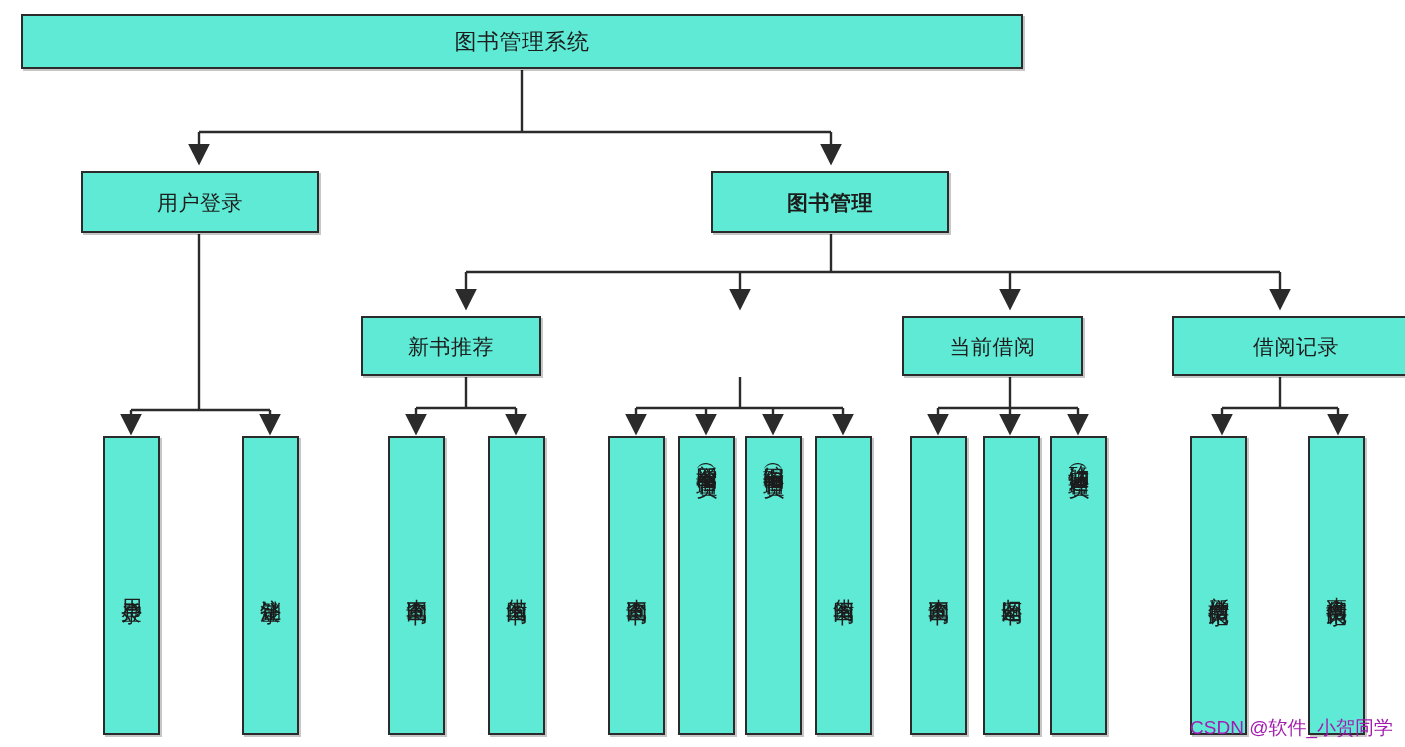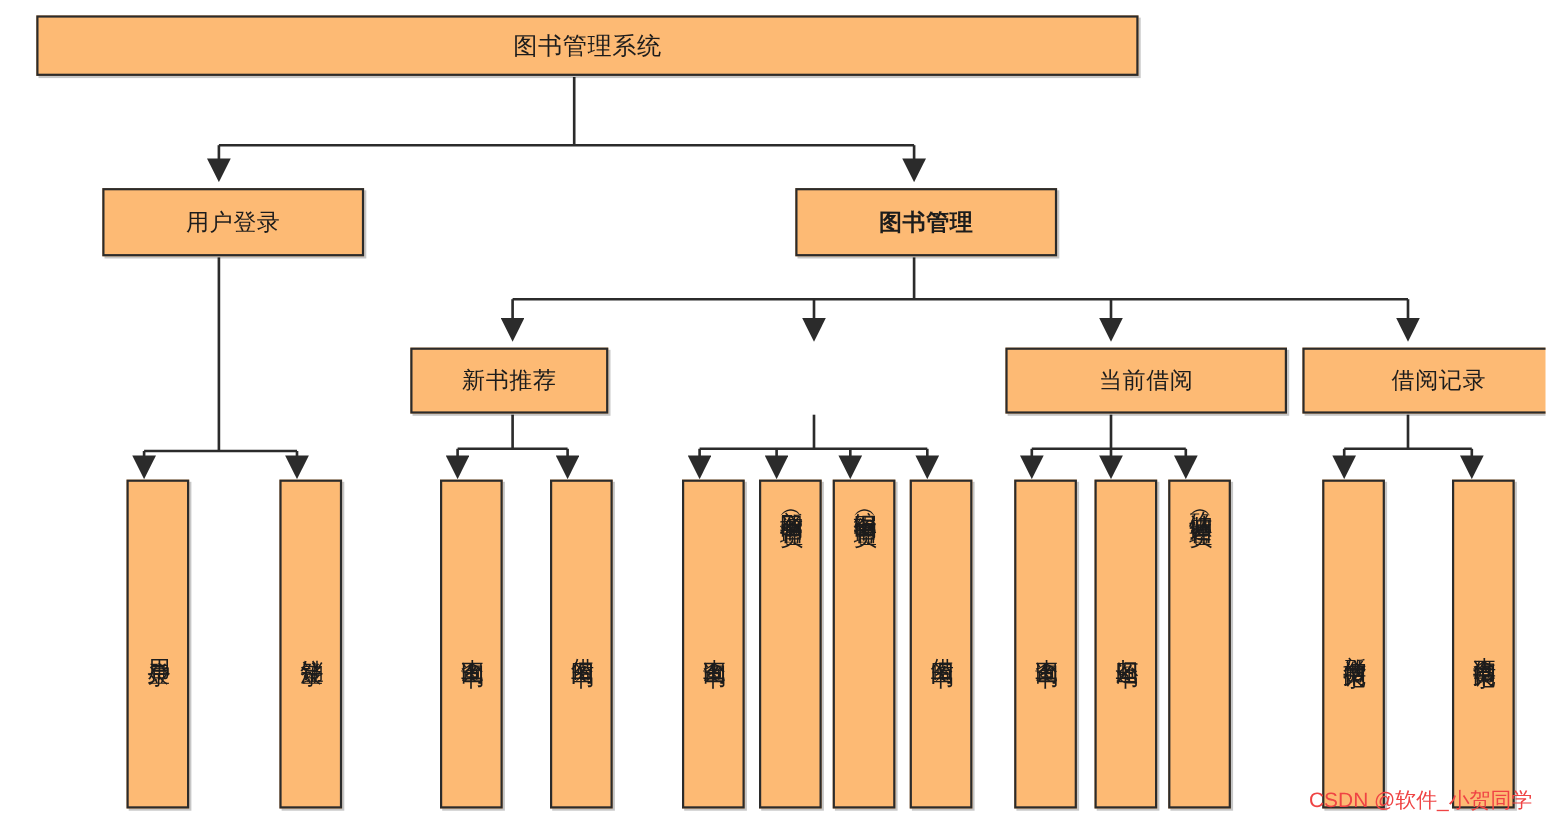--- a/index.html
+++ b/index.html
@@ -7,27 +7,26 @@
     width:1405px;height:747px;
     background:#ffffff;
     font-family:"Liberation Sans","DejaVu Sans",sans-serif;
     overflow:hidden;
   }
   #stage{position:relative;width:1405px;height:747px;}
   svg#wires{position:absolute;left:0;top:0;width:1405px;height:747px;pointer-events:none;}
   .node{
     position:absolute;
     box-sizing:border-box;
-    background:#fdba74;
+    background:#5eead4;
     border:2px solid #2b2b2b;
     box-shadow:2px 2px 0 rgba(0,0,0,0.22);
     display:flex;
     align-items:center;
     justify-content:center;
-    margin-left:12px;
   }
   .node .label{
     color:#1c1c1c;
     white-space:nowrap;
     letter-spacing:0.5px;
   }
   .node.horiz .label{font-size:21px;line-height:1;}
   .node.root .label{font-size:22px;}
   .node.vert{
     align-items:flex-start;
@@ -40,21 +39,21 @@
     text-orientation:upright;
     font-size:21px;
     line-height:1.16;
     letter-spacing:2px;
   }
   #watermark{
     position:absolute;
     right:12px;
     bottom:6px;
     font-size:19px;
-    color:#ef4444;
+    color:#a21caf;
     white-space:nowrap;
     font-family:"Liberation Sans","DejaVu Sans",sans-serif;
   }
 </style>
 </head>
 <body>
 
 <div id="stage">
 
   <svg id="wires" viewBox="0 0 1405 747">
@@ -114,21 +113,21 @@
   <div class="node horiz" style="left:81px;top:171px;width:238px;height:62px;">
     <span class="label">用户登录</span>
   </div>
   <div class="node horiz" style="left:711px;top:171px;width:238px;height:62px;font-weight:bold;">
     <span class="label">图书管理</span>
   </div>
 
   <div class="node horiz" style="left:361px;top:316px;width:180px;height:60px;">
     <span class="label">新书推荐</span>
   </div>
-  <div class="node horiz" style="left:902px;top:316px;width:256px;height:60px;">
+  <div class="node horiz" style="left:902px;top:316px;width:181px;height:60px;">
     <span class="label">当前借阅</span>
   </div>
   <div class="node horiz" style="left:1172px;top:316px;width:248px;height:60px;">
     <span class="label">借阅记录</span>
   </div>
 
   <div class="node vert centered" style="left:103px;top:436px;width:57px;height:299px;">
     <span class="label">用户登录</span>
   </div>
   <div class="node vert centered" style="left:242px;top:436px;width:57px;height:299px;">

